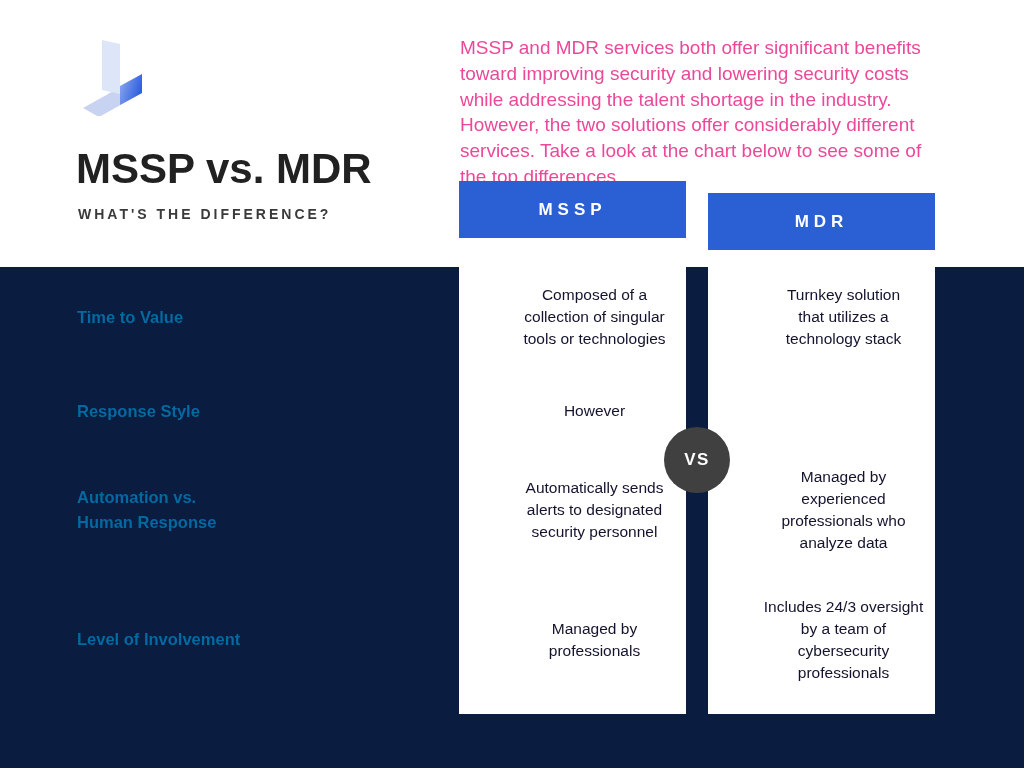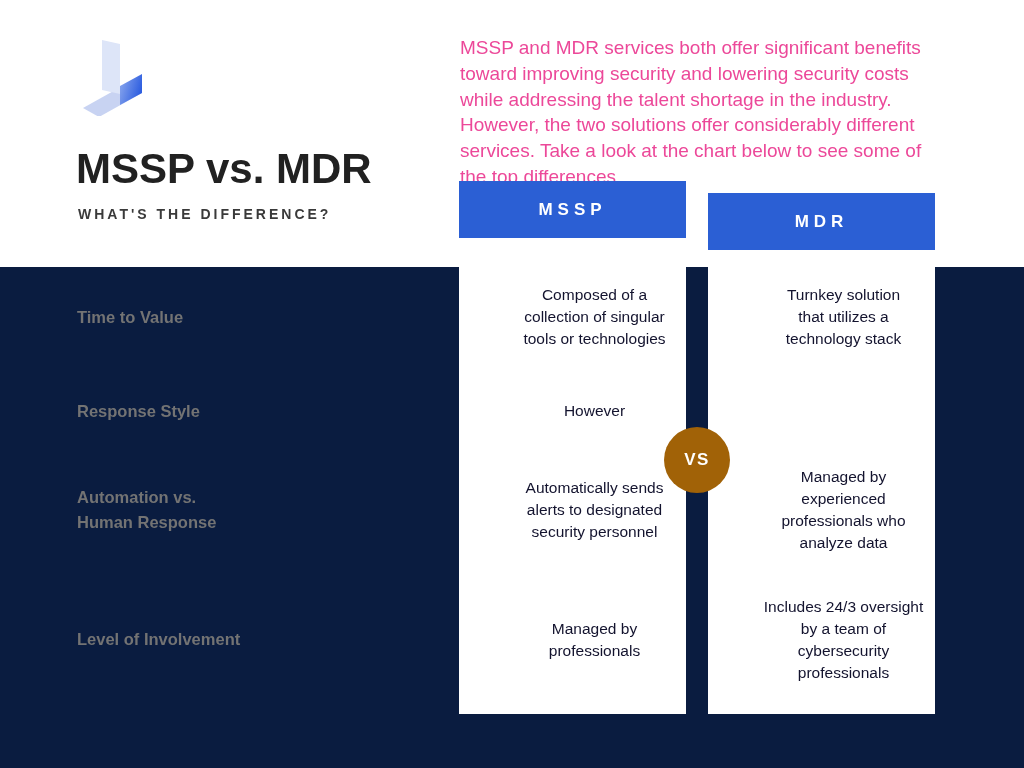--- a/index.html
+++ b/index.html
@@ -38,35 +38,35 @@
   .card.mdr{left:708px;}
   .comparison-grid{
     position:absolute;top:267px;left:0;width:1024px;height:447px;
     display:grid;
     grid-template-columns:459px 227px 22px 227px;
     grid-template-rows:100px 88px 110px 149px;
   }
   .row-label{
     display:flex;align-items:center;
     padding-left:77px;box-sizing:border-box;
-    color:#737373;font-weight:700;font-size:16.5px;line-height:1.5;
+    color:#0369a1;font-weight:700;font-size:16.5px;line-height:1.5;
     white-space:pre-line;
     grid-column:1;
   }
   .cell{
     display:flex;align-items:center;justify-content:center;
     text-align:center;padding:0 10px;box-sizing:border-box;
     color:#13132e;font-size:15.5px;line-height:1.42;white-space:pre-line;margin-left:44px;
   }
   .cell.mssp{grid-column:2;}
   .cell.mdr{grid-column:4;}
   .r1{grid-row:1;} .r2{grid-row:2;} .r3{grid-row:3;} .r4{grid-row:4;}
   .vs-badge{
     position:absolute;left:664px;top:427px;width:66px;height:66px;
-    background:#a16207;border-radius:50%;
+    background:#404040;border-radius:50%;
     display:flex;align-items:center;justify-content:center;
     color:#ffffff;font-weight:700;font-size:17px;letter-spacing:1.5px;
   }
 </style>
 </head>
 <body>
 
 <div class="top-section">
 
   <svg class="logo" viewBox="0 0 70 80" xmlns="http://www.w3.org/2000/svg">

